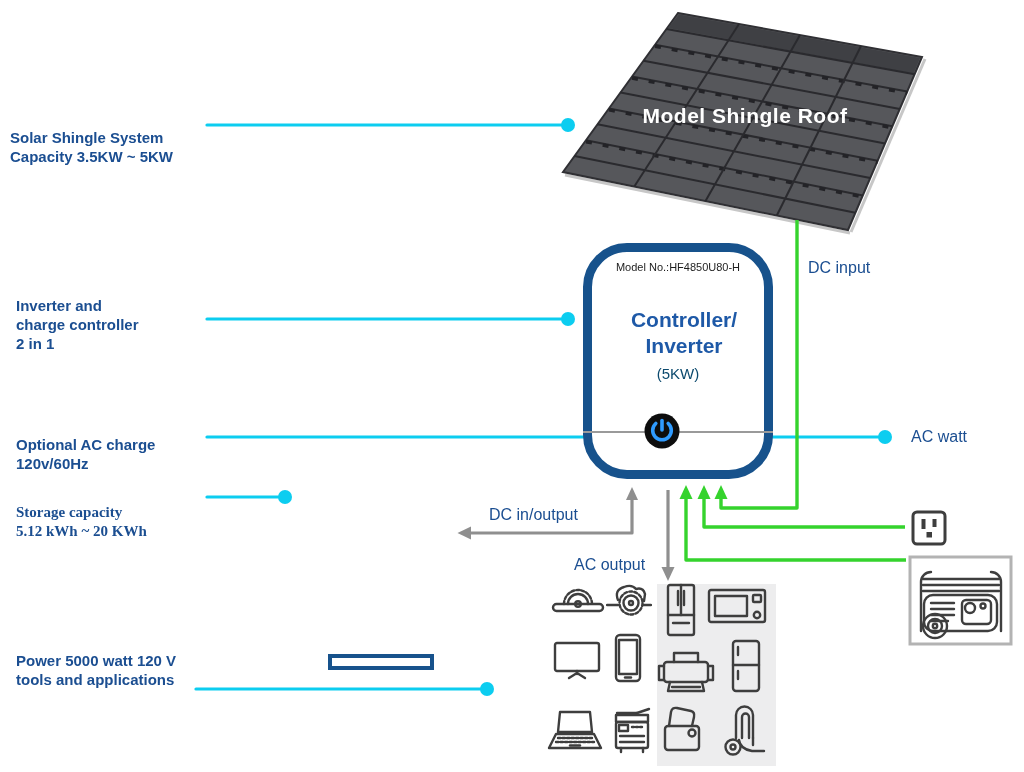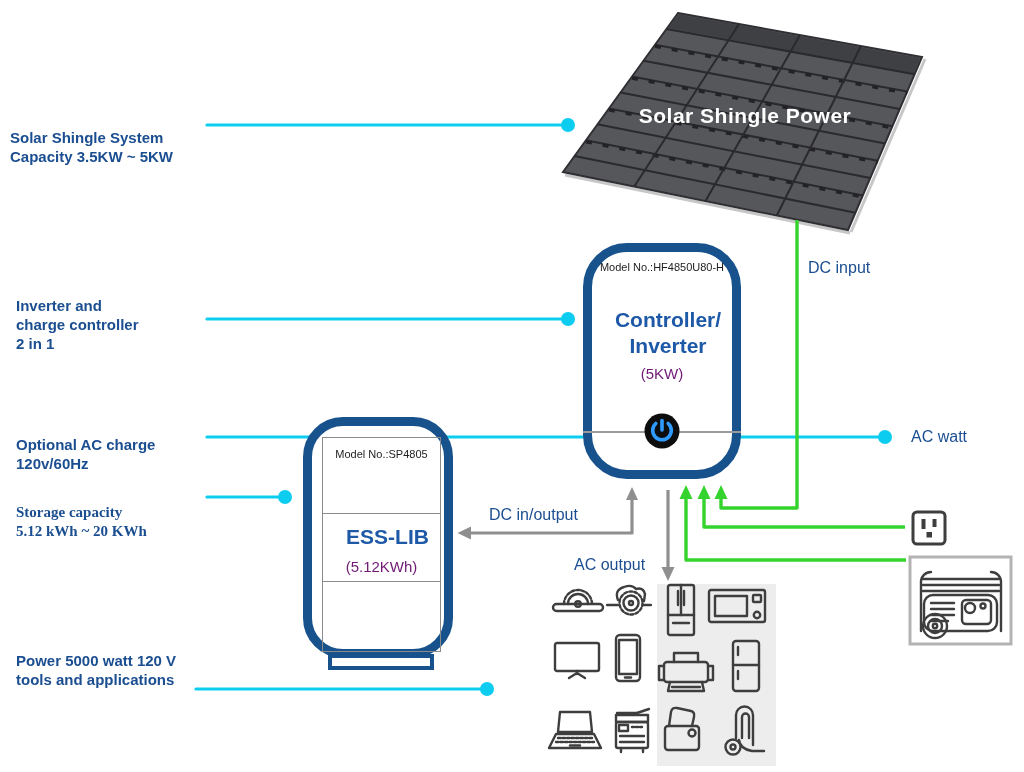--- a/index.html
+++ b/index.html
@@ -11,28 +11,28 @@
   .stage{position:relative;width:1024px;height:772px;background:#fff;overflow:hidden;
          font-family:"Liberation Sans","DejaVu Sans",sans-serif;}
   .graypanel{position:absolute;left:657px;top:584px;width:119px;height:182px;background:#ededee;z-index:0;}
   svg.overlay{position:absolute;left:0;top:0;z-index:1;}
   .lbl{position:absolute;z-index:2;font-weight:bold;font-size:15px;line-height:19px;
        color:var(--blue);white-space:pre-line;margin-top:16px;}
   .flow{position:absolute;z-index:2;font-weight:normal;font-size:16px;color:var(--blue);white-space:nowrap;}
   .roof-title{position:absolute;z-index:2;left:620px;top:104px;width:250px;text-align:center;
        color:#fff;font-weight:bold;font-size:21px;letter-spacing:.5px;}
   .device{position:absolute;z-index:2;background:#fff;border:9px solid var(--border-blue);box-sizing:border-box;}
-  .controller{left:583px;top:243px;width:158px;height:236px;border-radius:44px;}
+  .controller{left:583px;top:243px;width:190px;height:236px;border-radius:44px;}
   .battery{left:303px;top:417px;width:150px;height:241px;border-radius:40px;}
   .b-foot{position:absolute;z-index:2;left:328px;top:654px;width:106px;height:16px;
           border:4px solid var(--border-blue);background:#fff;box-sizing:border-box;}
   .model{position:absolute;left:0;right:0;text-align:center;font-size:11px;color:#1d1d1d;white-space:nowrap;}
   .dev-name{position:absolute;left:12px;right:0;text-align:center;font-weight:bold;font-size:21px;line-height:26px;
             color:var(--blue-bright);white-space:pre-line;}
-  .dev-rating{position:absolute;left:0;right:0;text-align:center;font-size:15px;color:#701a75;}
+  .dev-rating{position:absolute;left:0;right:0;text-align:center;font-size:15px;color:#0c4a6e;}
   .pline{position:absolute;left:-9px;right:-9px;top:179px;height:2px;background:#9a9a9a;}
   .pwr{position:absolute;left:51px;top:160px;}
   .b-inner{position:absolute;left:10px;top:11px;width:117px;height:213px;border:1px solid #8b8b8b;}
   .b-div{position:absolute;left:0;right:0;height:0;border-top:1px solid #8b8b8b;}
   .appliance,.srcicon{position:absolute;z-index:2;}
   .app{stroke:var(--icon);fill:none;stroke-width:2.4;stroke-linecap:round;stroke-linejoin:round;}
   .appfill{fill:var(--icon);stroke:none;}
   .ln-cyan{stroke:var(--cyan);stroke-width:3.2;stroke-linecap:round;}
   .dot{fill:var(--cyan);}
   .ln-green{stroke:var(--green);stroke-width:3.4;fill:none;stroke-linejoin:round;}
@@ -115,21 +115,21 @@
     <g>
       <polyline class="ln-green" points="905,527 704,527 704,499"></polyline>
       <polygon class="ah-green" points="697.5,499 710.5,499 704,485"></polygon>
     </g>
     <g>
       <polyline class="ln-green" points="906,560 686,560 686,499"></polyline>
       <polygon class="ah-green" points="679.5,499 692.5,499 686,485"></polygon>
     </g>
   </svg>
 
-  <div class="roof-title">Solar Shingle Power</div>
+  <div class="roof-title">Model Shingle Roof</div>
 
   <div class="lbl" style="left:10px;top:112px;">Solar Shingle System
 Capacity 3.5KW ~ 5KW</div>
   <div class="lbl" style="left:16px;top:280px;">Inverter and
 charge controller
 2 in 1</div>
   <div class="lbl" style="left:16px;top:419px;">Optional AC charge
 120v/60Hz</div>
   <div class="lbl" style="left:16px;top:487px;font-family:Liberation Serif, serif;">Storage capacity
 5.12 kWh ~ 20 KWh</div>
@@ -148,29 +148,20 @@
     <div class="dev-rating" style="top:113px;">(5KW)</div>
     <div class="pline"></div>
     <svg class="pwr" width="38" height="38" viewBox="0 0 38 38">
       <circle cx="19" cy="19" r="17.5" fill="#0d0d0d"></circle>
       <path d="M19 8.5 V18" stroke="var(--power-blue)" stroke-width="3.6" stroke-linecap="round" fill="none"></path>
       <path d="M12.8 11.5 a9.3 9.3 0 1 0 12.4 0" stroke="var(--power-blue)" stroke-width="3.6" stroke-linecap="round" fill="none"></path>
     </svg>
   </div>
 
   <div class="b-foot"></div>
-  <div class="device battery">
-    <div class="b-inner">
-      <div class="b-div" style="top:75px;"></div>
-      <div class="b-div" style="top:143px;"></div>
-      <div class="model" style="top:10px;">Model No.:SP4805</div>
-      <div class="dev-name" style="top:86px;">ESS-LIB</div>
-      <div class="dev-rating" style="top:120px;">(5.12KWh)</div>
-    </div>
-  </div>
 
   <svg class="srcicon" style="left:909px;top:509px;" width="40" height="38" viewBox="0 0 40 38">
     <rect class="app" x="4" y="3" width="32" height="32" rx="4" style="stroke-width:3"></rect>
     <rect class="appfill" x="12.5" y="10" width="4" height="10"></rect>
     <rect class="appfill" x="23.5" y="10" width="4" height="8"></rect>
     <rect class="appfill" x="17.5" y="23" width="5.5" height="5.5"></rect>
   </svg>
 
   <svg class="srcicon" style="left:908px;top:555px;" width="106" height="92" viewBox="0 0 106 92">
     <rect x="2" y="2" width="101" height="87" fill="#fff" stroke="#b3b3b3" stroke-width="3"></rect>

